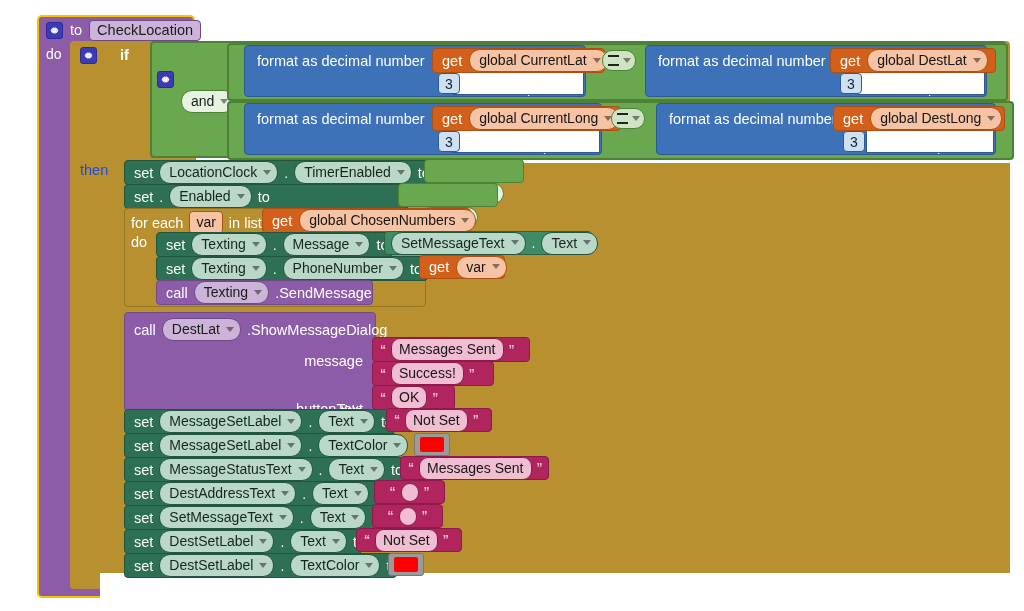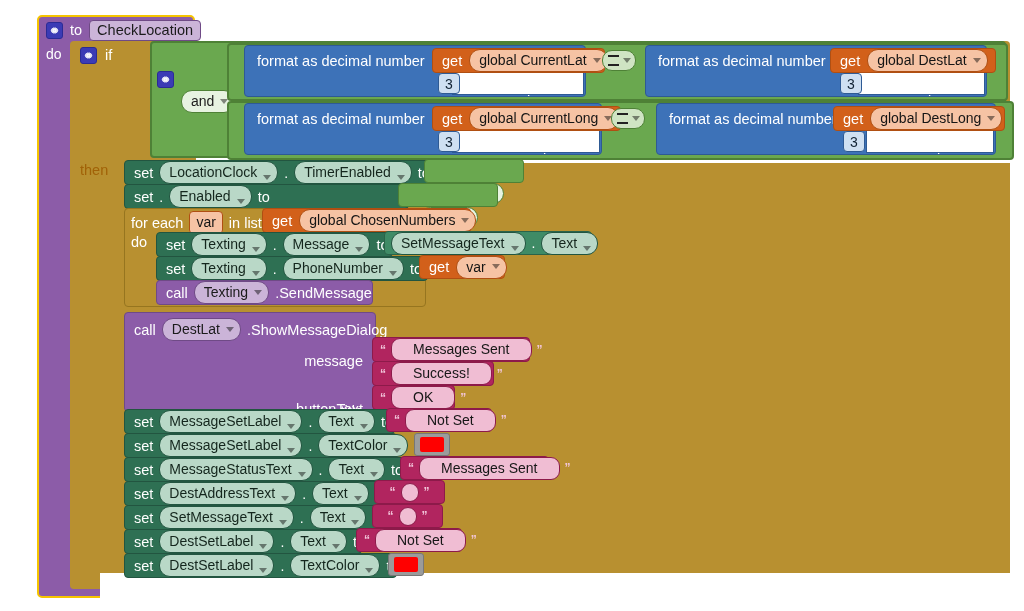--- a/index.html
+++ b/index.html
@@ -41,22 +41,22 @@
   #proc-do{position:absolute;left:46px;top:46px;color:#fff;font-size:14px;}
 
   
   .cut{position:absolute;background:#fff;}
 
   
   #ifblk{
     left:70px;top:41px;width:940px;height:548px;
     background:#b89030;border-radius:4px;
   }
-  #if-head{position:absolute;left:80px;top:44px;height:22px;display:flex;align-items:center;gap:8px;}
-  #if-then{position:absolute;left:80px;top:162px;color:#a16207;font-size:14.5px;}
+  #if-head{position:absolute;left:80px;top:44px;height:22px;display:flex;align-items:center;gap:23px;font-weight:bold;}
+  #if-then{position:absolute;left:80px;top:162px;color:#1d4ed8;font-size:14.5px;}
 
   
   #andblk{left:150px;top:41px;width:856px;height:117px;background:#6aa84f;border:2px solid #4e8136;border-radius:4px;}
   #and-field{position:absolute;left:157px;top:45px;display:flex;align-items:center;gap:7px;}
   .lgpill{background:#e7f3e1;color:#1c1c1c;border:1px solid #4e8136;border-radius:11px;padding:2px 6px 3px 9px;font-size:14px;display:inline-flex;align-items:center;gap:6px;margin-top:45px;}
 
   
   .cmp{position:absolute;background:#6aa84f;border:2px solid #4e8136;border-radius:4px;}
   .eqpill{
     position:absolute;background:#cfe4c3;border:1px solid #4e8136;border-radius:10px;
@@ -75,39 +75,39 @@
   }
 
   
   .getblk{position:absolute;background:#d2601a;border:1px solid #b04f12;border-radius:4px;display:flex;align-items:center;padding-left:9px;gap:7px;}
   .getblk .gl{color:#fff;font-size:14.5px;}
   .varpill{background:#f6c3a4;color:#151515;border:1px solid #b04f12;border-radius:11px;padding:2px 6px 3px 9px;font-size:14px;display:inline-flex;align-items:center;gap:6px;white-space:nowrap;}
 
   
   .setblk{position:absolute;background:#2e7053;border:1px solid #225540;border-radius:4px;display:flex;align-items:center;gap:6px;padding-left:9px;}
   .setblk .w{color:#fff;font-size:14.5px;}
-  .cpill{background:#b9d8c7;color:#14261d;border:1px solid #225540;border-radius:11px;padding:2px 6px 3px 9px;font-size:14px;display:inline-flex;align-items:flex-end;gap:6px;white-space:nowrap;}
+  .cpill{background:#b9d8c7;color:#14261d;border:1px solid #225540;border-radius:11px;padding:2px 6px 3px 9px;font-size:14px;display:inline-flex;align-items:center;gap:6px;white-space:nowrap;}
   .dot{color:#fff;font-size:14px;}
 
   
   .logicblk{position:absolute;background:#6aa84f;border:1px solid #4e8136;border-radius:4px;display:flex;align-items:center;padding:0 21px;}
 
   
   .compget{position:absolute;background:#3f8b66;border:1px solid #2b6349;border-radius:4px;display:flex;align-items:center;gap:6px;padding:0 6px;}
 
   
   .callblk{position:absolute;background:#8c5ca8;border:1px solid #6f4a86;border-radius:4px;}
   .callblk .w{color:#fff;font-size:14.5px;}
   .ppill{background:#cbb4d8;color:#1b1b1b;border:1px solid #6f4a86;border-radius:11px;padding:2px 6px 3px 9px;font-size:14px;display:inline-flex;align-items:center;gap:6px;white-space:nowrap;}
   .argrow{position:absolute;color:#fff;font-size:14.5px;text-align:right;}
 
   
   .txtblk{position:absolute;background:#b1255f;border:1px solid #8d1a4a;border-radius:4px;display:flex;align-items:center;gap:5px;padding:0 7px;}
   .quote{color:#f2c6da;font-size:12px;font-weight:bold;line-height:1;}
-  .tpill{background:#f0bdd3;color:#171717;border:1px solid #8d1a4a;border-radius:9px;padding:2px 21px 3px;font-size:14px;white-space:nowrap;}
+  .tpill{background:#f0bdd3;color:#171717;border:1px solid #8d1a4a;border-radius:9px;padding:2px 7px 3px;font-size:14px;white-space:nowrap;}
   .tpill.empty{width:16px;height:17px;padding:0;}
 
   
   .colblk{position:absolute;background:#9b9b9b;border:1px solid #777;border-radius:3px;display:flex;align-items:center;justify-content:center;}
   .swatch{width:24px;height:15px;border-radius:2px;}
 
   
   .foreach{position:absolute;background:#b89030;border:1px solid #96751f;border-radius:4px;}
   .loopvar{background:#f6c3a4;color:#151515;border:1px solid #b04f12;border-radius:4px;padding:2px 6px 3px;font-size:14px;}
 </style>

